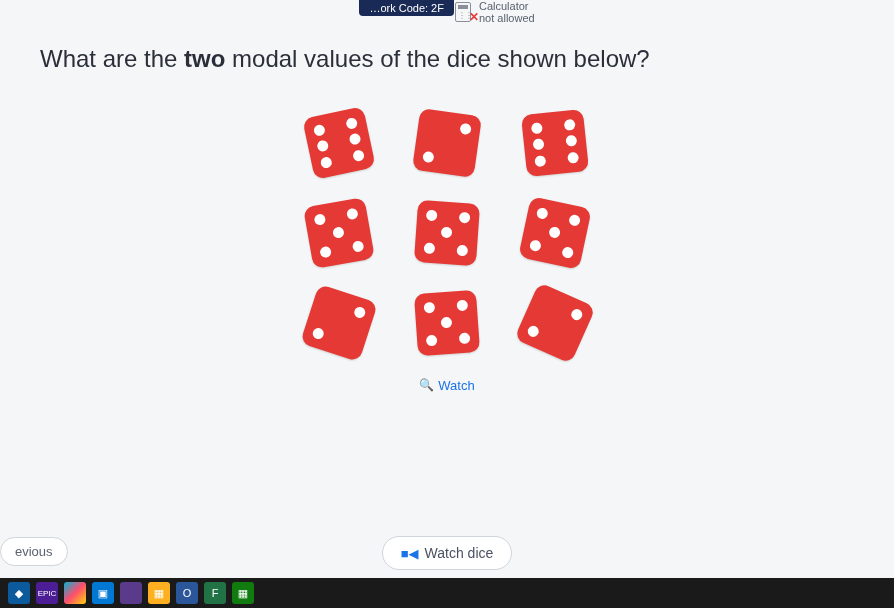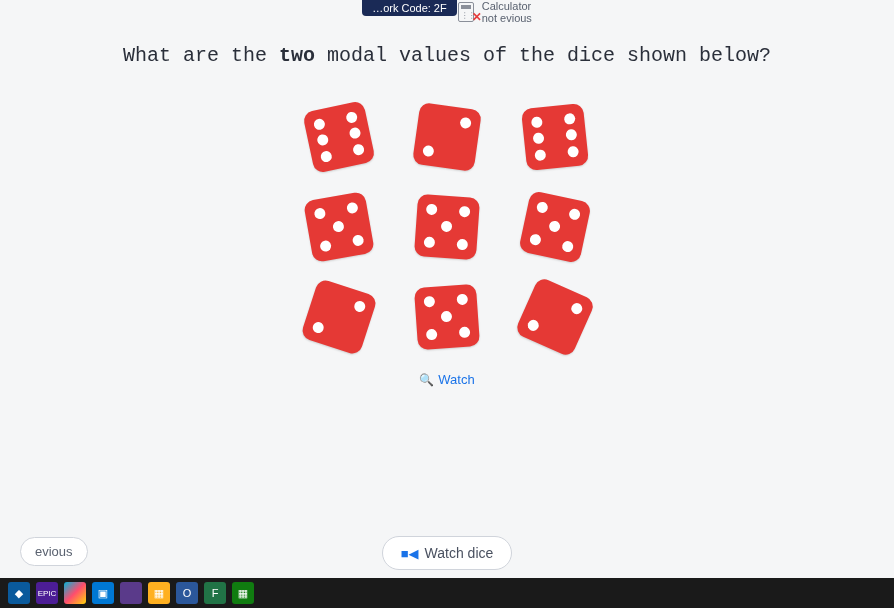--- a/index.html
+++ b/index.html
@@ -45,26 +45,25 @@
     }
     .calc-icon::after {
       content: '⋮⋮'; position: absolute; bottom: 0; left: 2px; font-size: 8px; color: #8a8f99;
       letter-spacing: -1px;
     }
     .calc-x {
       position: absolute; right: -4px; bottom: -2px; color: #e63c3c; font-weight: bold;
       font-size: 12px;
     }
     .question {
-      text-align: center;
-      font-size: 20px;
+      text-align: left;
+      font-size: 24px;
       color: #2a2f3a;
       padding: 18px 40px 10px;
       line-height: 1.4;
-      font-family: Liberation Mono, monospace;
     }
     .question .bold { font-weight: 700; }
     .dice-area {
       display: flex;
       flex-direction: column;
       align-items: center;
       gap: 28px;
       margin-top: 26px;
     }
     .dice-row {
@@ -121,21 +120,20 @@
       position: absolute;
       left: 0;
       bottom: 42px;
       background: #fff;
       border: 1px solid #d0d4db;
       color: #5a6270;
       font-size: 13px;
       padding: 6px 14px;
       border-radius: 16px;
       cursor: pointer;
-      margin-left: 20px;
     }
     .watch-btn {
       background: #fff;
       border: 1px solid #d0d4db;
       color: #4a5160;
       font-size: 14px;
       padding: 8px 18px;
       border-radius: 20px;
       cursor: pointer;
       display: inline-flex;
@@ -167,21 +165,21 @@
 
 <div class="top-bar">
   <div class="code-badge">…ork Code: 2F</div>
   <div class="calc-notice">
     <div class="calc-icon-wrap">
       <div class="calc-icon"></div>
       <div class="calc-x">✕</div>
     </div>
     <div>
       <div>Calculator</div>
-      <div>not evious</div>
+      <div>not allowed</div>
     </div>
   </div>
 </div>
 
 <div class="question">
   <span>What are the </span><span class="bold">two</span><span> modal values of the dice shown below?</span>
 </div>
 
 <div class="dice-area">
   <div class="dice-row">

